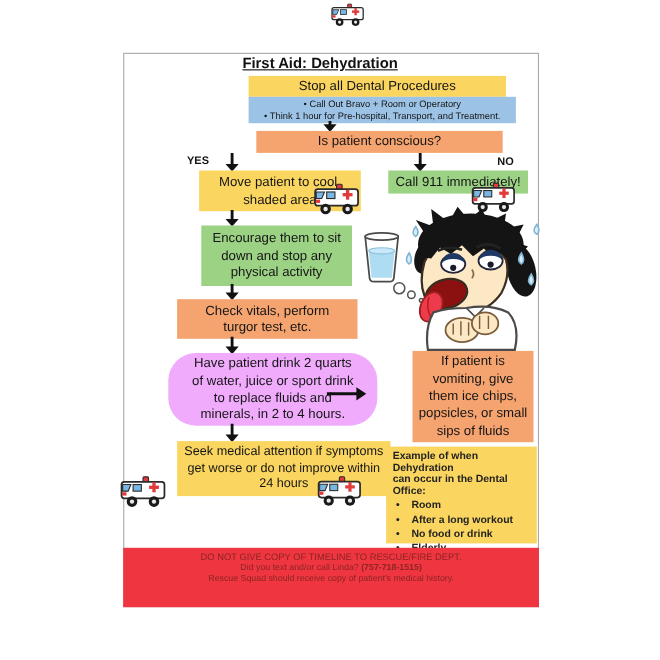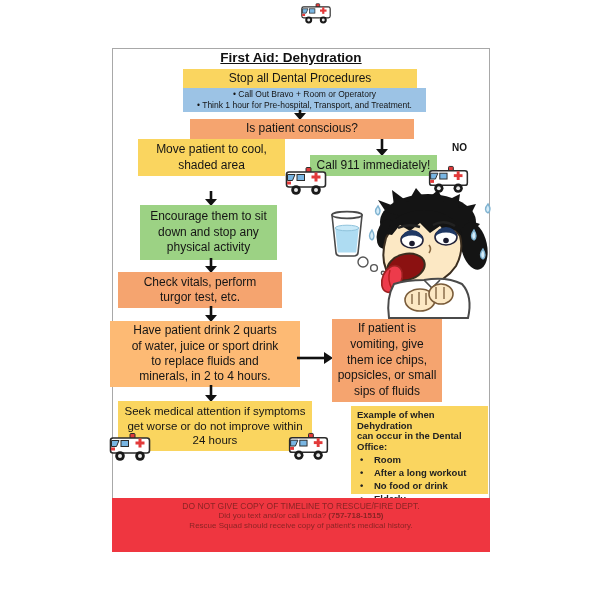--- a/index.html
+++ b/index.html
@@ -9,24 +9,25 @@
   }
   .page{
     position:absolute;left:112px;top:48px;width:378px;height:504px;
     background:#ffffff;border:1px solid #a8a8a8;box-sizing:border-box;
   }
   .abs{position:absolute;}
   .fbox{
     position:absolute;display:flex;align-items:center;justify-content:center;
     text-align:center;white-space:pre-line;color:#151515;box-sizing:border-box;
     line-height:1.28;
+    margin-left:43px;
   }
   .yellow{background:#FAD55F;}
   .blue{background:#9CC3E5;}
-  .blue2{background:#fdba74;}
+  .blue2{background:#f0abfc;border-radius:25px;}
   .orange{background:#F5A46F;}
   .green{background:#9CD284;}
   .title{
     position:absolute;left:102px;top:50px;width:378px;text-align:center;
     font-size:13.5px;font-weight:bold;text-decoration:underline;color:#111;
   }
   .branch{
     position:absolute;font-size:10px;font-weight:bold;color:#151515;
   }
   .footer{
@@ -91,21 +92,21 @@
 <svg class="abs" style="left:204px;top:139px" width="14" height="17">
     <line x1="7" y1="0" x2="7" y2="11" stroke="#111" stroke-width="2.6"></line>
     <polygon points="1,10 13,10 7,17" fill="#111"></polygon>
   </svg>
 <div class="branch" style="left:390px;top:142px;width:30px;text-align:right;margin-left:47px;">NO</div>
 <svg class="abs" style="left:375px;top:139px" width="14" height="17">
     <line x1="7" y1="0" x2="7" y2="11" stroke="#111" stroke-width="2.6"></line>
     <polygon points="1,10 13,10 7,17" fill="#111"></polygon>
   </svg>
 
-<div class="fbox yellow" style="left:138px;top:139px;width:147px;height:37px;font-size:12px;">Move patient to cool,
+<div class="fbox yellow" style="left:138px;top:155px;width:147px;height:37px;font-size:12px;">Move patient to cool,
 shaded area</div>
 
 <div class="fbox green" style="left:310px;top:155px;width:127px;height:21px;font-size:12px;">Call 911 immediately!</div>
 <svg class="abs" style="left:284px;top:166px" width="44" height="30" viewBox="0 0 44 30">
     <use href="#amb"></use>
   </svg>
 <svg class="abs" style="left:427px;top:165px" width="43" height="29" viewBox="0 0 44 30">
     <use href="#amb"></use>
   </svg>
 

